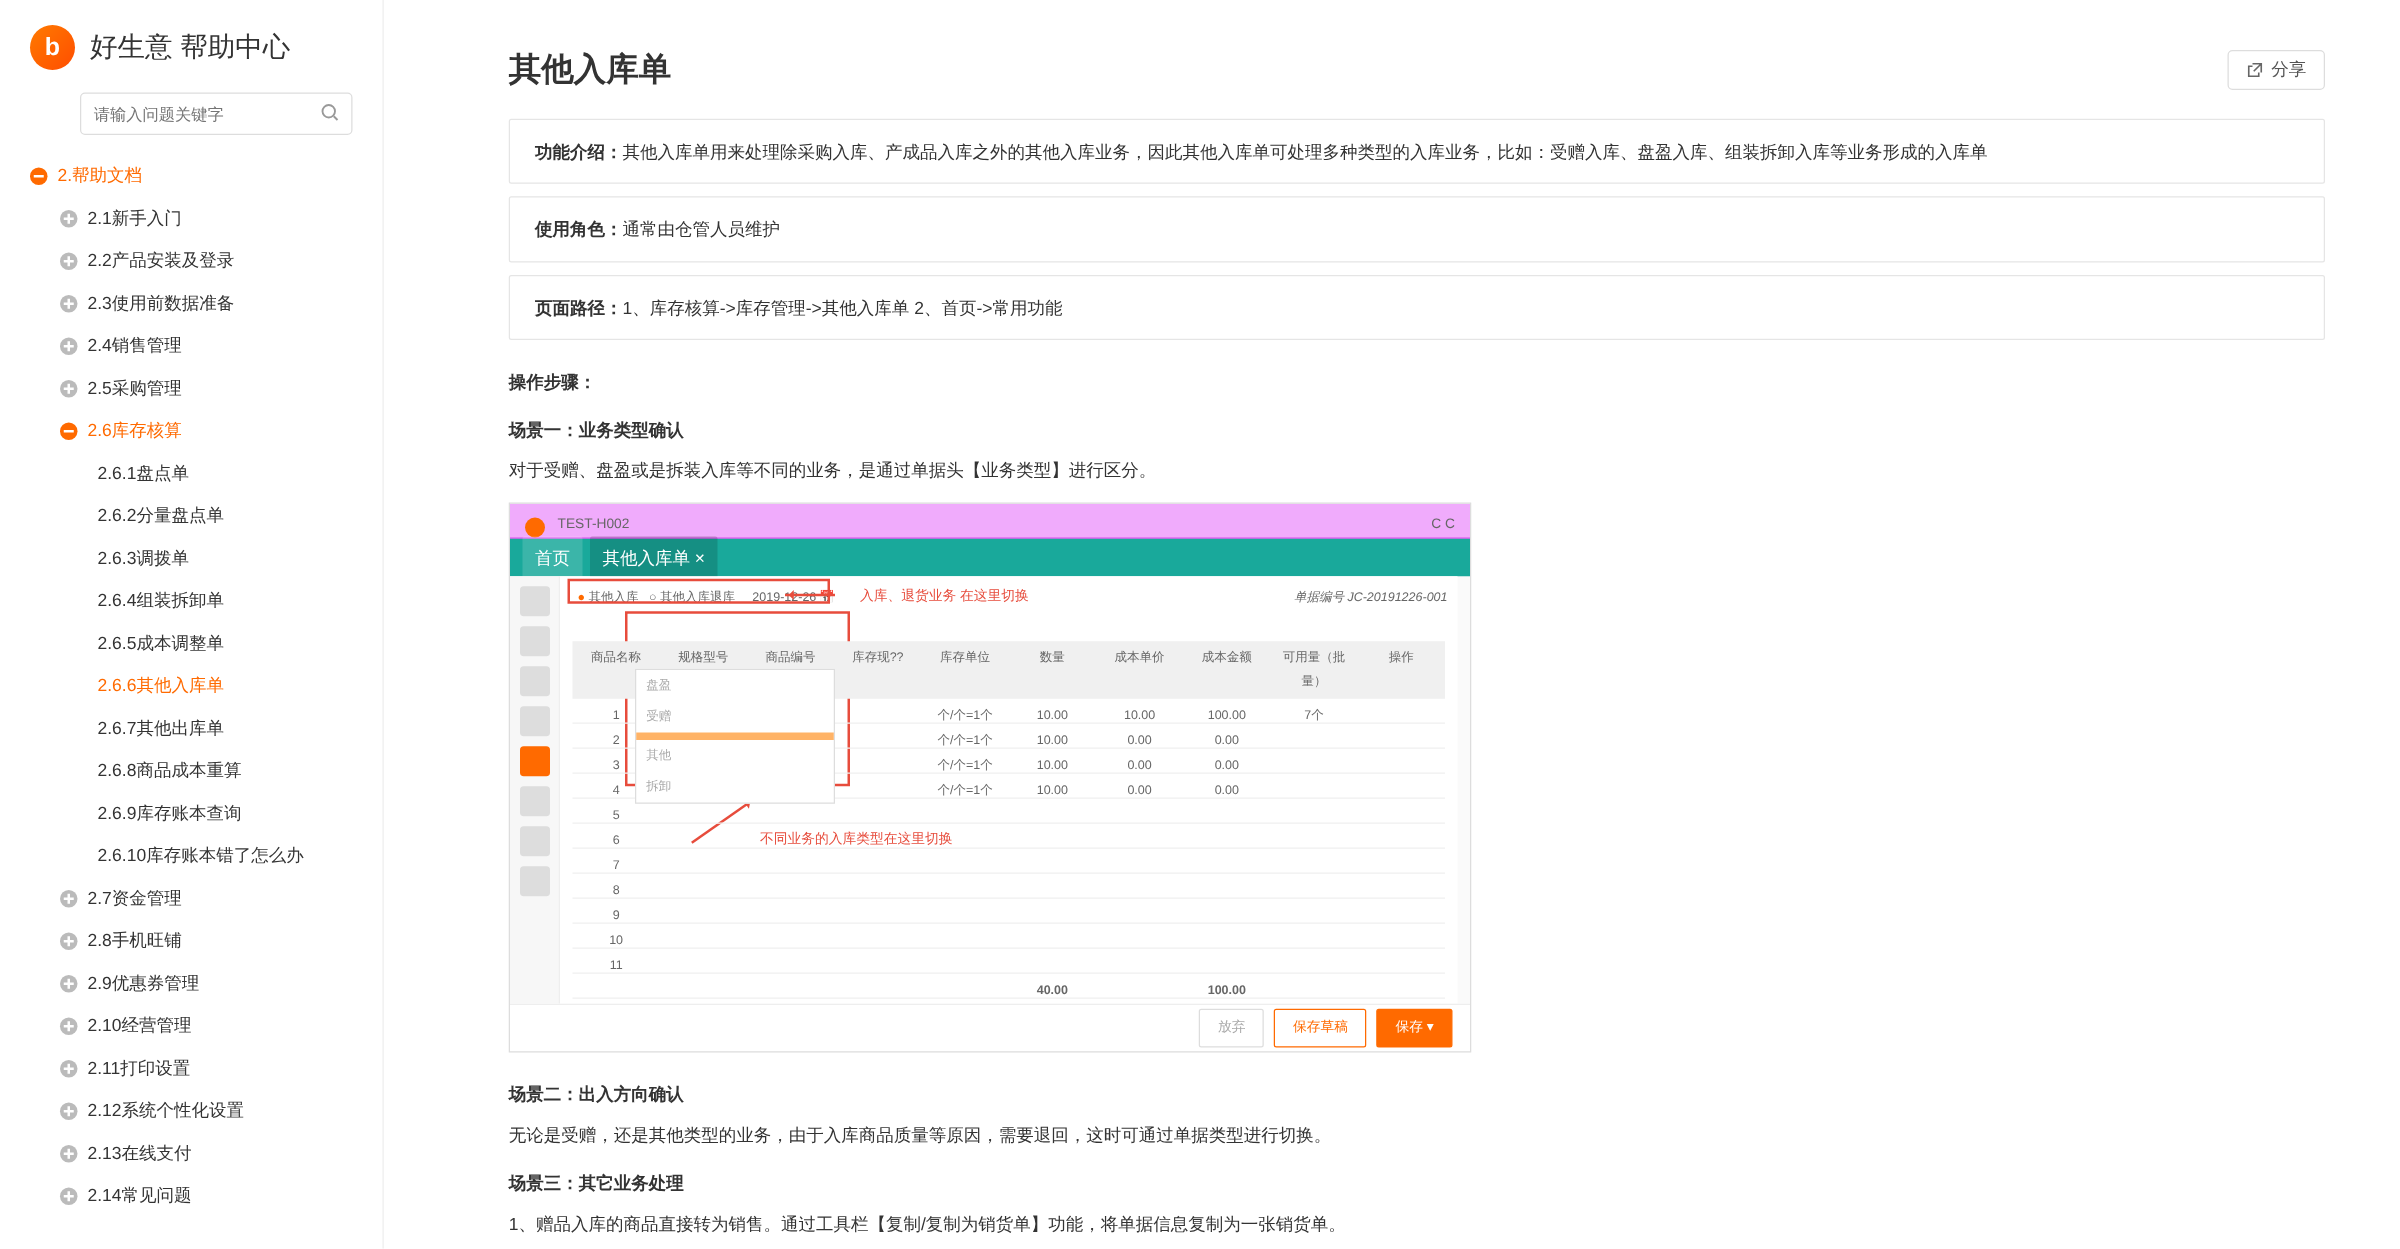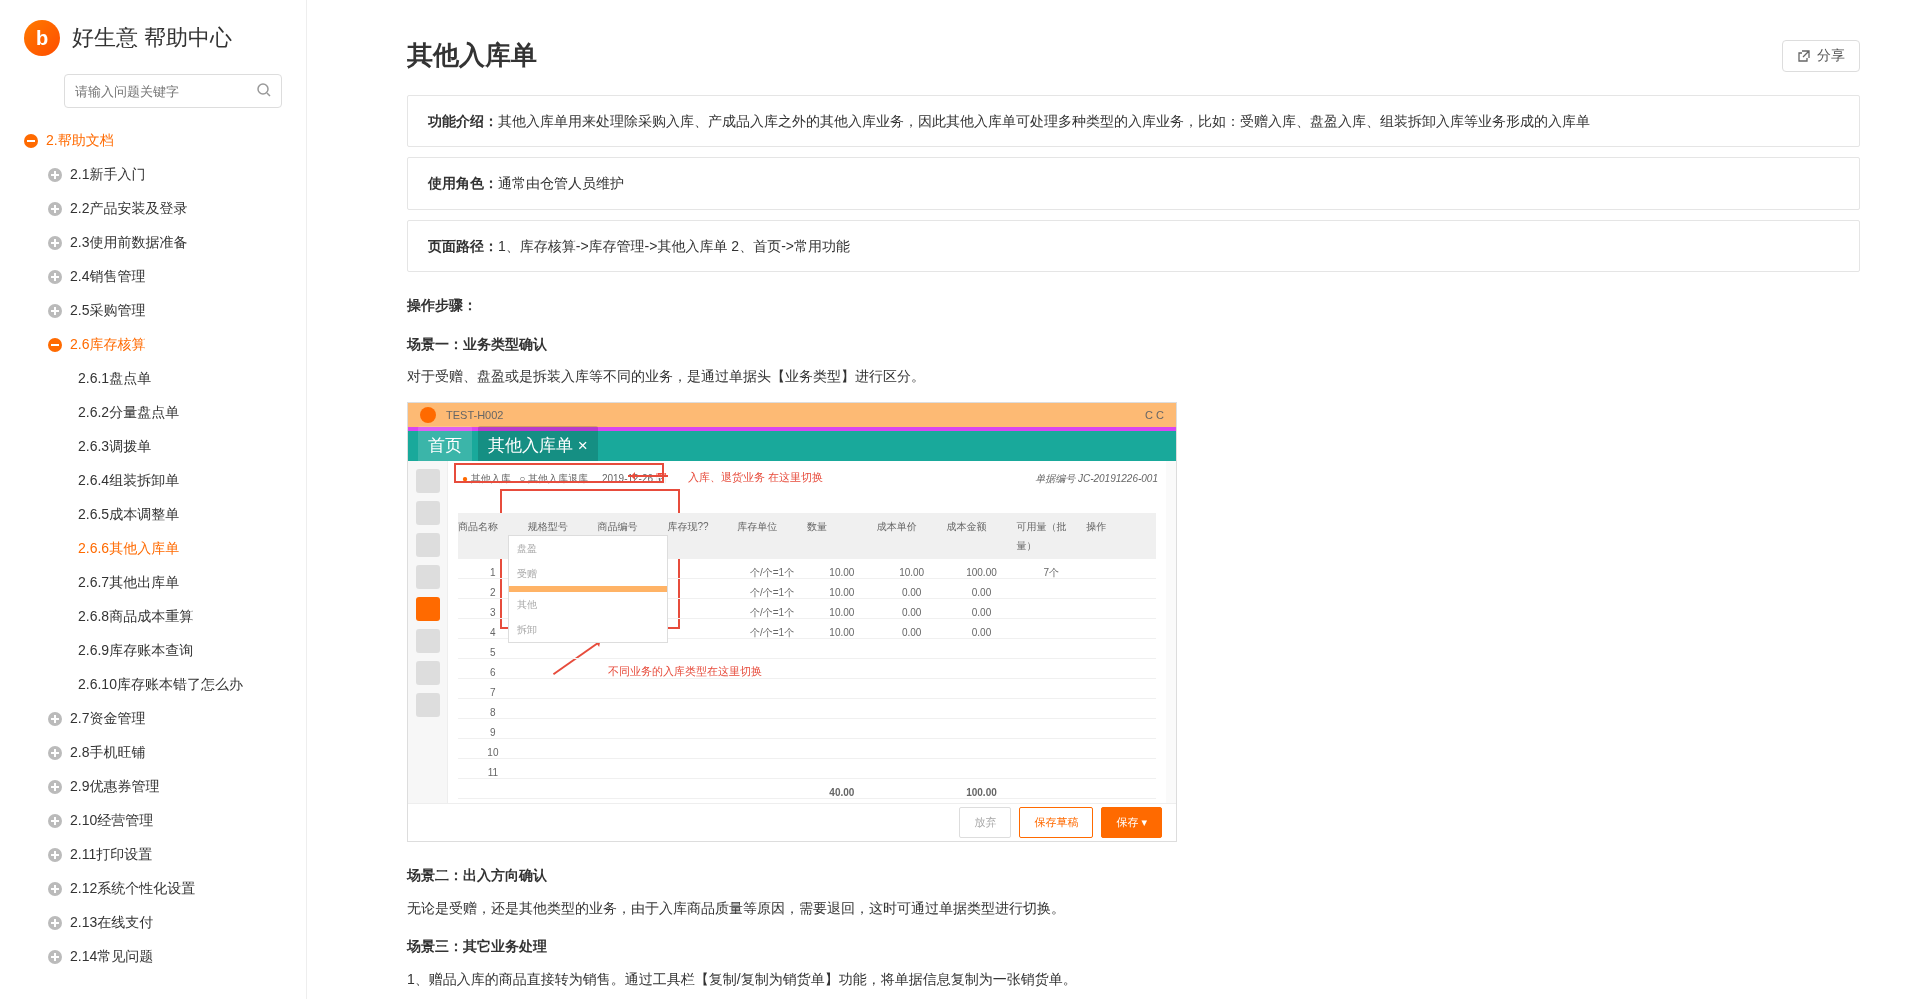--- a/index.html
+++ b/index.html
@@ -29,33 +29,33 @@
 .main { flex: 1; padding: 38px 60px 0 100px; overflow-y: auto; }
 .title-row { display: flex; justify-content: space-between; align-items: center; margin-bottom: 22px; }
 .page-title { font-size: 26px; font-weight: 600; }
 .share-btn { border: 1px solid #ddd; border-radius: 4px; padding: 6px 14px; background: #fff; cursor: pointer; font-size: 14px; color: #555; display: flex; align-items: center; gap: 6px; }
 .info-box { border: 1px solid #e5e5e5; border-radius: 2px; padding: 14px 20px; margin-bottom: 10px; font-size: 14px; line-height: 1.6; }
 .info-label { font-weight: 600; }
 .content-body { margin-top: 20px; font-size: 14px; line-height: 1.9; }
 .content-body p { margin-bottom: 6px; }
 .scene-title { font-weight: 600; margin-top: 12px; margin-bottom: 6px; }
 .screenshot-box { width: 770px; height: 440px; border: 1px solid #ddd; margin: 12px 0 20px; background: #fafafa; display: flex; align-items: center; justify-content: center; color: #aaa; font-size: 12px; position: relative; overflow: hidden; }
-.ss-topbar { position: absolute; top: 0; left: 0; right: 0; height: 28px; background: #fdba74; border-bottom: 4px solid #d946ef; display: flex; align-items: center; padding: 0 12px; gap: 10px; font-size: 11px; color: #666;}
+.ss-topbar { position: absolute; top: 0; left: 0; right: 0; height: 28px; background: #f0abfc; border-bottom: 1px solid #d946ef; display: flex; align-items: flex-end; padding: 0 12px; gap: 10px; font-size: 11px; color: #666;}
 .ss-logo { width: 16px; height: 16px; background: #ff6a00; border-radius: 50%; }
-.ss-tabbar { position: absolute; top: 28px; left: 0; right: 0; height: 30px; background: #19a99b; display: flex; align-items: center; padding: 0 10px; gap: 6px; font-size: 17px; color: #fff; }
+.ss-tabbar { position: absolute; top: 28px; left: 0; right: 0; height: 30px; background: #19a99b; display: flex; align-items: center; padding: 0 10px; gap: 6px; font-size: 14px; color: #fff; }
 .ss-tab { padding: 4px 10px; background: rgba(255,255,255,0.15); border-radius: 2px; }
 .ss-main { position: absolute; top: 58px; left: 40px; right: 10px; bottom: 38px; background: #fff; }
 .ss-leftbar { position: absolute; top: 58px; left: 0; width: 40px; bottom: 38px; background: #f7f7f7; border-right: 1px solid #eee; }
 .ss-leftbar-icon { width: 24px; height: 24px; margin: 8px auto; background: #ddd; border-radius: 3px; }
 .ss-leftbar-icon.active { background: #ff6a00; }
 .ss-redbox { position: absolute; border: 2px solid #e74c3c; }
 .ss-redtext { position: absolute; color: #e74c3c; font-size: 11px; }
 .ss-table { position: absolute; top: 100px; left: 10px; right: 10px; }
 .ss-th { background: #f0f0f0; font-size: 10px; color: #666; display: flex; padding: 4px 0; }
-.ss-th span { flex: 1; }
+.ss-th span { flex: 1; text-align: center; }
 .ss-tr { display: flex; border-bottom: 1px solid #f0f0f0; font-size: 10px; color: #666; padding: 4px 0; height: 20px; }
 .ss-tr span { flex: 1; text-align: center; }
 .ss-orange-row { background: #ffb366; }
 .ss-dropdown { position: absolute; top: 74px; left: 60px; width: 160px; background: #fff; border: 1px solid #ddd; font-size: 10px; z-index: 5; }
 .ss-dropdown div { padding: 3px 8px; }
 .ss-bottom { position: absolute; bottom: 0; left: 0; right: 0; height: 38px; background: #fff; border-top: 1px solid #eee; display: flex; justify-content: flex-end; align-items: center; padding: 0 14px; gap: 8px; }
 .ss-btn { font-size: 11px; padding: 4px 14px; border: 1px solid #ddd; border-radius: 2px; background: #fff; }
 .ss-btn.orange-outline { color: #ff6a00; border-color: #ff6a00; }
 .ss-btn.orange { background: #ff6a00; color: #fff; border-color: #ff6a00; }
 .ss-arrow { position: absolute; width: 50px; height: 2px; background: #e74c3c; }

